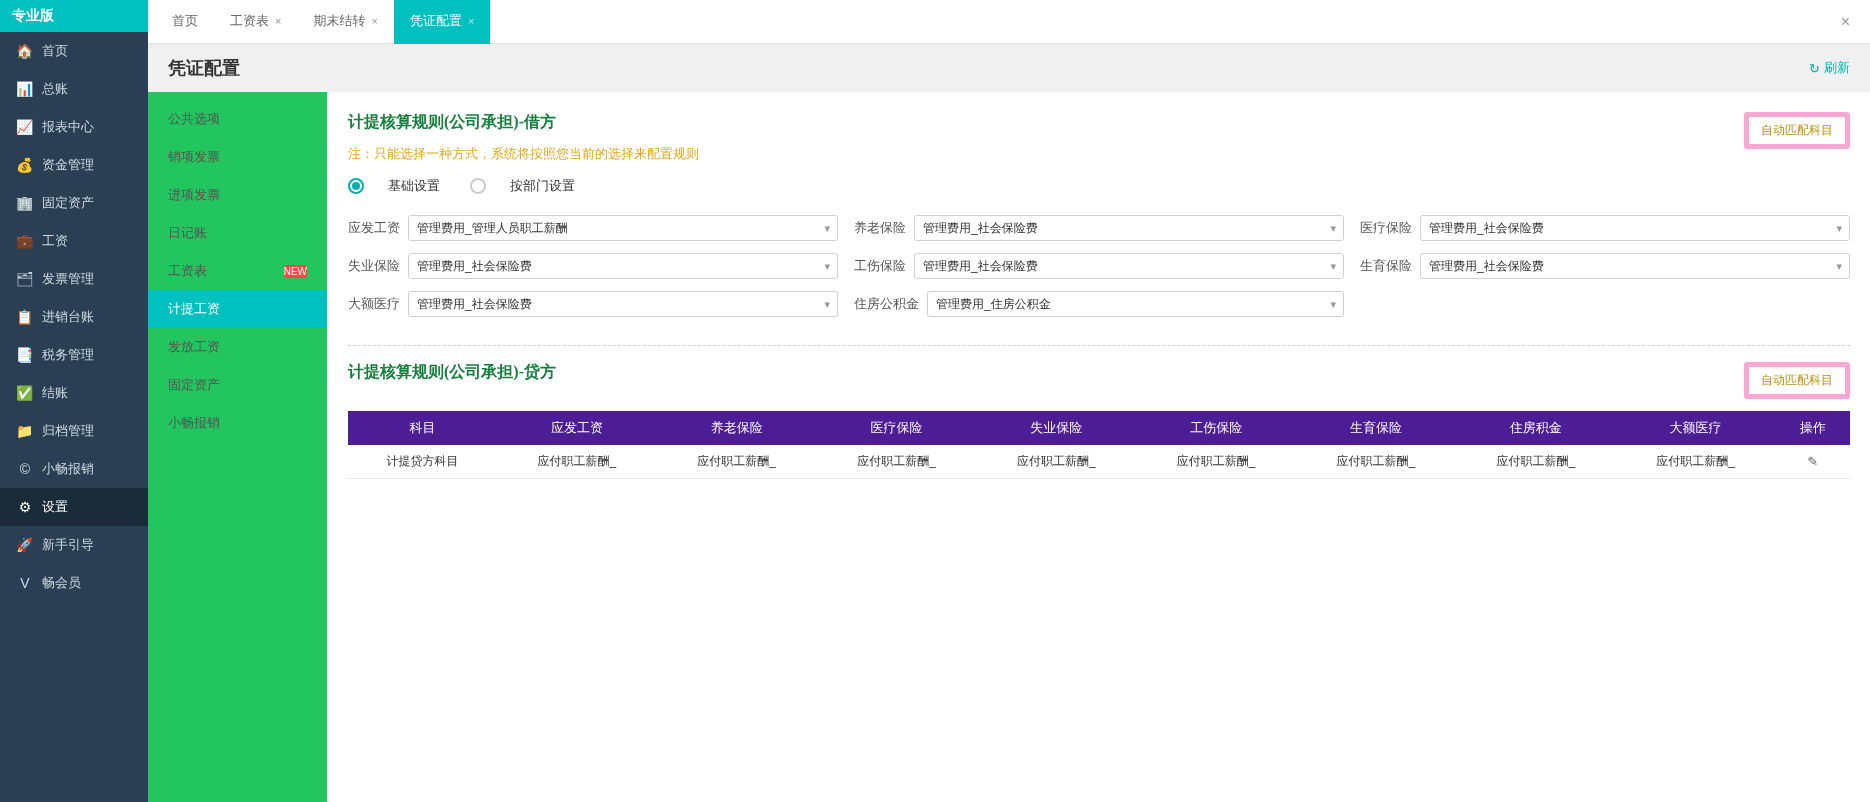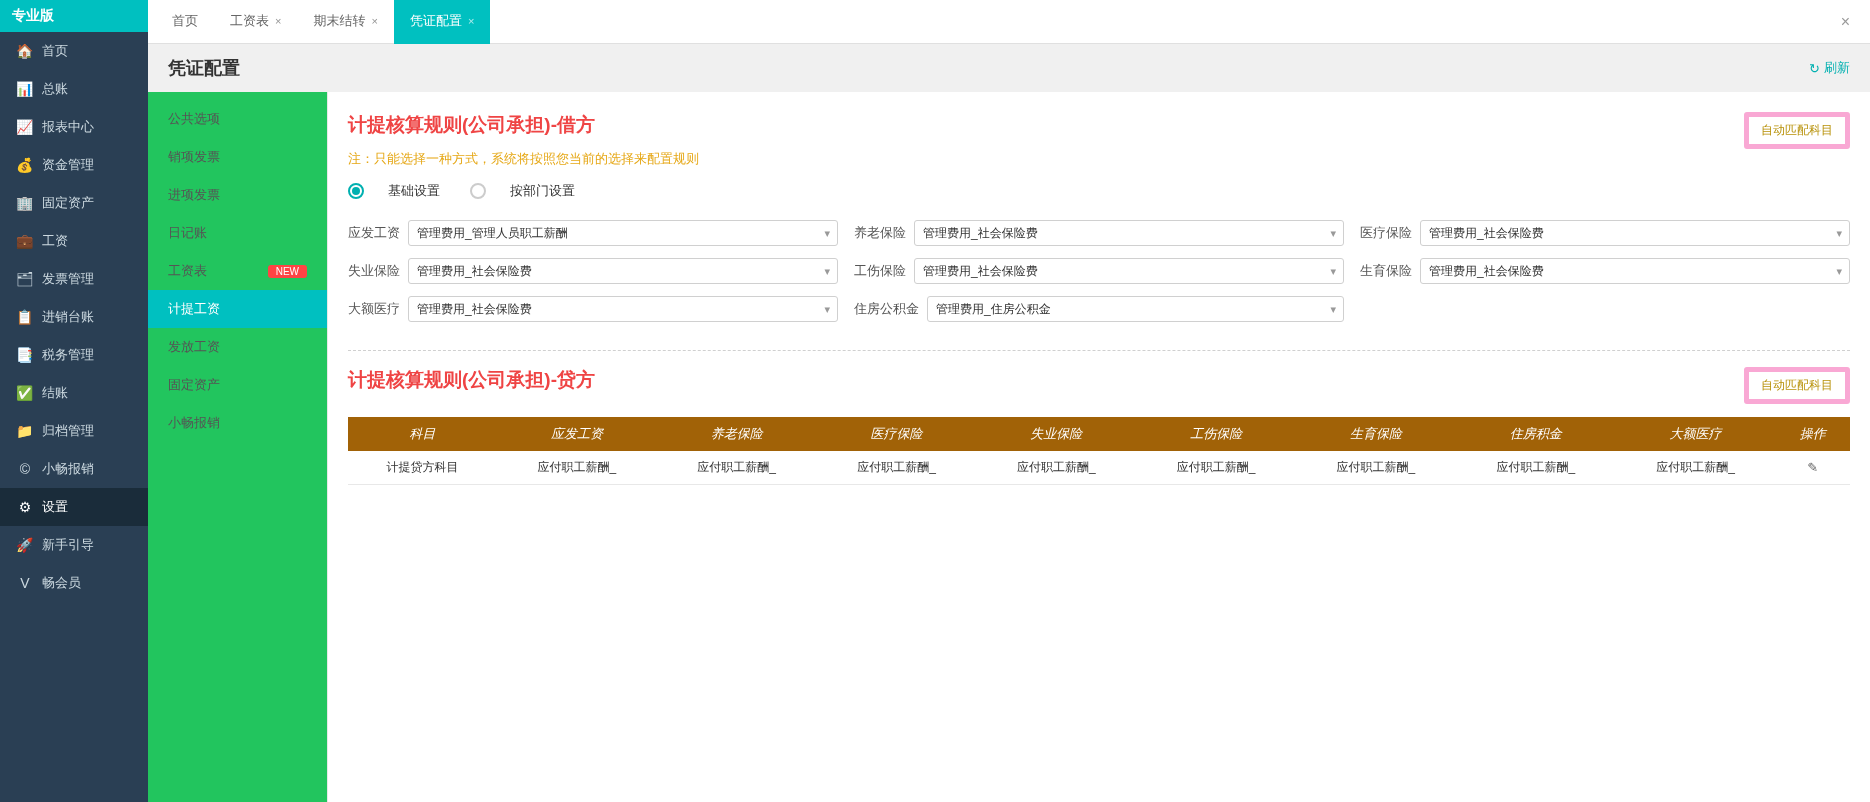--- a/index.html
+++ b/index.html
@@ -27,28 +27,28 @@
     .page-title { font-size: 18px; font-weight: bold; color: #333; }
     .refresh-btn { color: #00b0b0; cursor: pointer; font-size: 13px; display: flex; align-items: center; gap: 4px; }
 
     
     .content-area { display: flex; flex: 1; overflow: hidden; }
 
     
     .left-nav { width: 180px; background: #22c55e; border-right: 1px solid #e8e8e8; padding: 8px 0; flex-shrink: 0; overflow-y: auto; }
     .left-nav-item { padding: 10px 20px; cursor: pointer; color: #555; font-size: 13px; display: flex; align-items: center; justify-content: space-between; }
     .left-nav-item.active { background: #00c0c0; color: white; align-items: center; }
-    .new-badge { background: #ff4444; color: white; font-size: 10px; padding: 1px 8px; border-radius: 3px; }
+    .new-badge { background: #ff4444; color: white; font-size: 10px; padding: 1px 0; border-radius: 3px; }
 
     
     .right-content { flex: 1; overflow-y: auto; padding: 20px; background: white; }
 
     
     .section { margin-bottom: 24px; }
-    .section-title { font-size: 19px; font-weight: bold; color: #ef4444; margin-bottom: 12px; }
+    .section-title { font-size: 16px; font-weight: bold; color: #15803d; margin-bottom: 12px; font-family: Liberation Serif, serif; }
     .section-note { color: #e6a817; font-size: 13px; margin-bottom: 14px; }
 
     
     .radio-group { display: flex; align-items: center; gap: 30px; margin-bottom: 16px; }
     .radio-item { display: flex; align-items: center; gap: 24px; cursor: pointer; font-size: 13px; color: #333; }
     .radio-circle { width: 16px; height: 16px; border-radius: 50%; border: 2px solid #ccc; display: flex; align-items: center; justify-content: center; }
     .radio-circle.selected { border-color: #00b0b0; }
     .radio-circle.selected::after { content: ''; width: 8px; height: 8px; border-radius: 50%; background: #00b0b0; }
 
     
@@ -61,21 +61,21 @@
 
     
     .auto-match-btn { border: 5px solid #f9a8d4; color: #b8920a; background: white; padding: 5px 12px; font-size: 12px; border-radius: 3px; cursor: pointer; white-space: nowrap; }
     .section-header { display: flex; align-items: flex-start; justify-content: space-between; }
 
     
     .divider { border: none; border-top: 1px dashed #d0d0d0; margin: 16px 0; }
 
     
     .credit-table { width: 100%; border-collapse: collapse; }
-    .credit-table th { background: #a16207; color: white; padding: 8px 10px; font-size: 13px; font-weight: normal; text-align: center; font-style: italic; }
+    .credit-table th { background: #4c1d95; color: white; padding: 8px 10px; font-size: 13px; font-weight: normal; text-align: center; }
     .credit-table td { padding: 8px 10px; border-bottom: 1px solid #e8e8e8; font-size: 12px; text-align: center; color: #333; }
     .credit-table tr:nth-child(even) td { background: #fafafa; }
 
     .edit-icon { color: #666; cursor: pointer; font-size: 13px; }
   </style>
 </head>
 <body>
 
 <div class="sidebar">
   <div class="sidebar-header">专业版</div>

